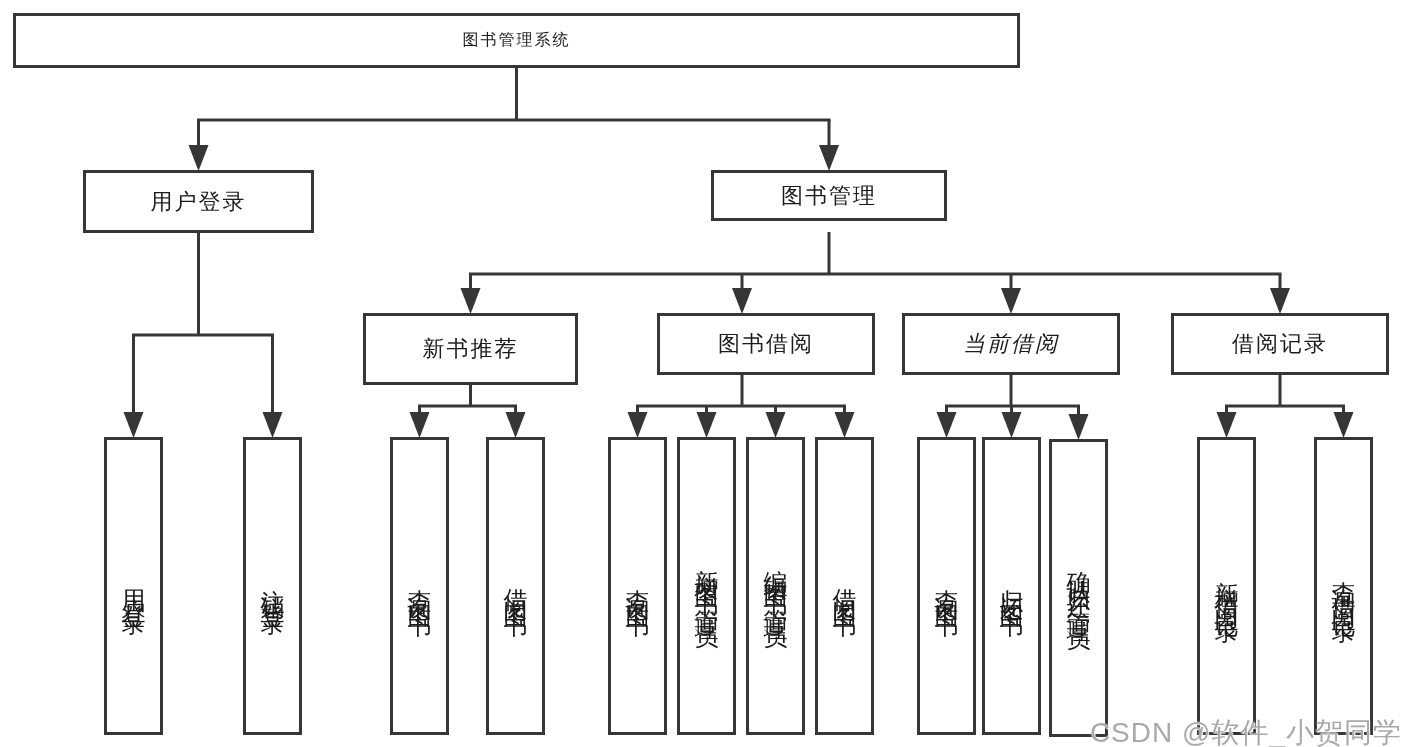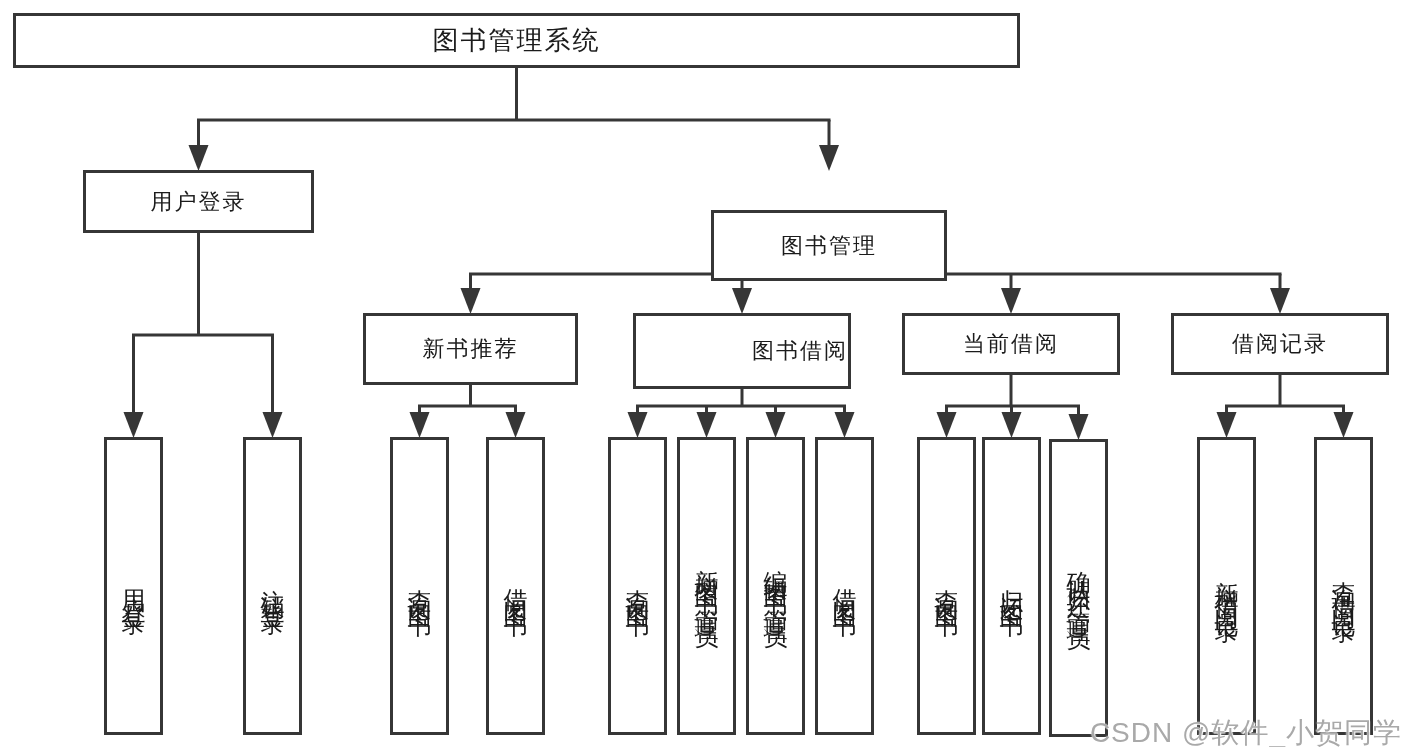--- a/index.html
+++ b/index.html
@@ -41,21 +41,21 @@
   }
   .node.vertical .label {
     writing-mode: vertical-rl;
     text-orientation: mixed;
     font-size: 24px;
     letter-spacing: 8px;
     line-height: 1;
     white-space: normal;
   }
   .node.root .label {
-    font-size: 26px;
+    font-size: 16px;
   }
   .watermark {
     position: absolute;
     top: 714px;
     right: 3px;
     z-index: 3;
     color: #a9a9a9;
     font-size: 28px;
     letter-spacing: 1px;
     text-shadow: 0 0 2px #ffffff, 1px 1px 1px #ffffff;
@@ -120,30 +120,30 @@
       <line x1="1343.5" y1="406" x2="1343.5" y2="425" stroke="#363636" stroke-width="3"></line>
       <polygon points="1333.5,412 1353.5,412 1343.5,438" fill="#363636"></polygon>
     </svg>
   <div id="nodes-layer">
       <div class="node root" style="left: 13px; top: 13px; width: 1007px; height: 55px;">
         <span class="label">图书管理系统</span>
       </div>
       <div class="node" style="left: 83px; top: 170px; width: 231px; height: 63px;">
         <span class="label">用户登录</span>
       </div>
-      <div class="node" style="left: 711px; top: 170px; width: 236px; height: 71px; margin-top: 40px;">
+      <div class="node" style="left: 711px; top: 170px; width: 236px; height: 51px;">
         <span class="label">图书管理</span>
       </div>
       <div class="node" style="left: 363px; top: 313px; width: 215px; height: 72px;">
         <span class="label">新书推荐</span>
       </div>
-      <div class="node" style="left: 633px; top: 313px; width: 218px; height: 76px; justify-content: flex-end;">
+      <div class="node" style="left: 657px; top: 313px; width: 218px; height: 62px;">
         <span class="label">图书借阅</span>
       </div>
-      <div class="node" style="left: 902px; top: 313px; width: 218px; height: 62px;">
+      <div class="node" style="left: 902px; top: 313px; width: 218px; height: 62px; font-style: italic;">
         <span class="label">当前借阅</span>
       </div>
       <div class="node" style="left: 1171px; top: 313px; width: 218px; height: 62px;">
         <span class="label">借阅记录</span>
       </div>
       <div class="node vertical" style="left: 104px; top: 437px; width: 59px; height: 298px;">
         <span class="label">用户登录</span>
       </div>
       <div class="node vertical" style="left: 243px; top: 437px; width: 59px; height: 298px;">
         <span class="label">注销登录</span>

